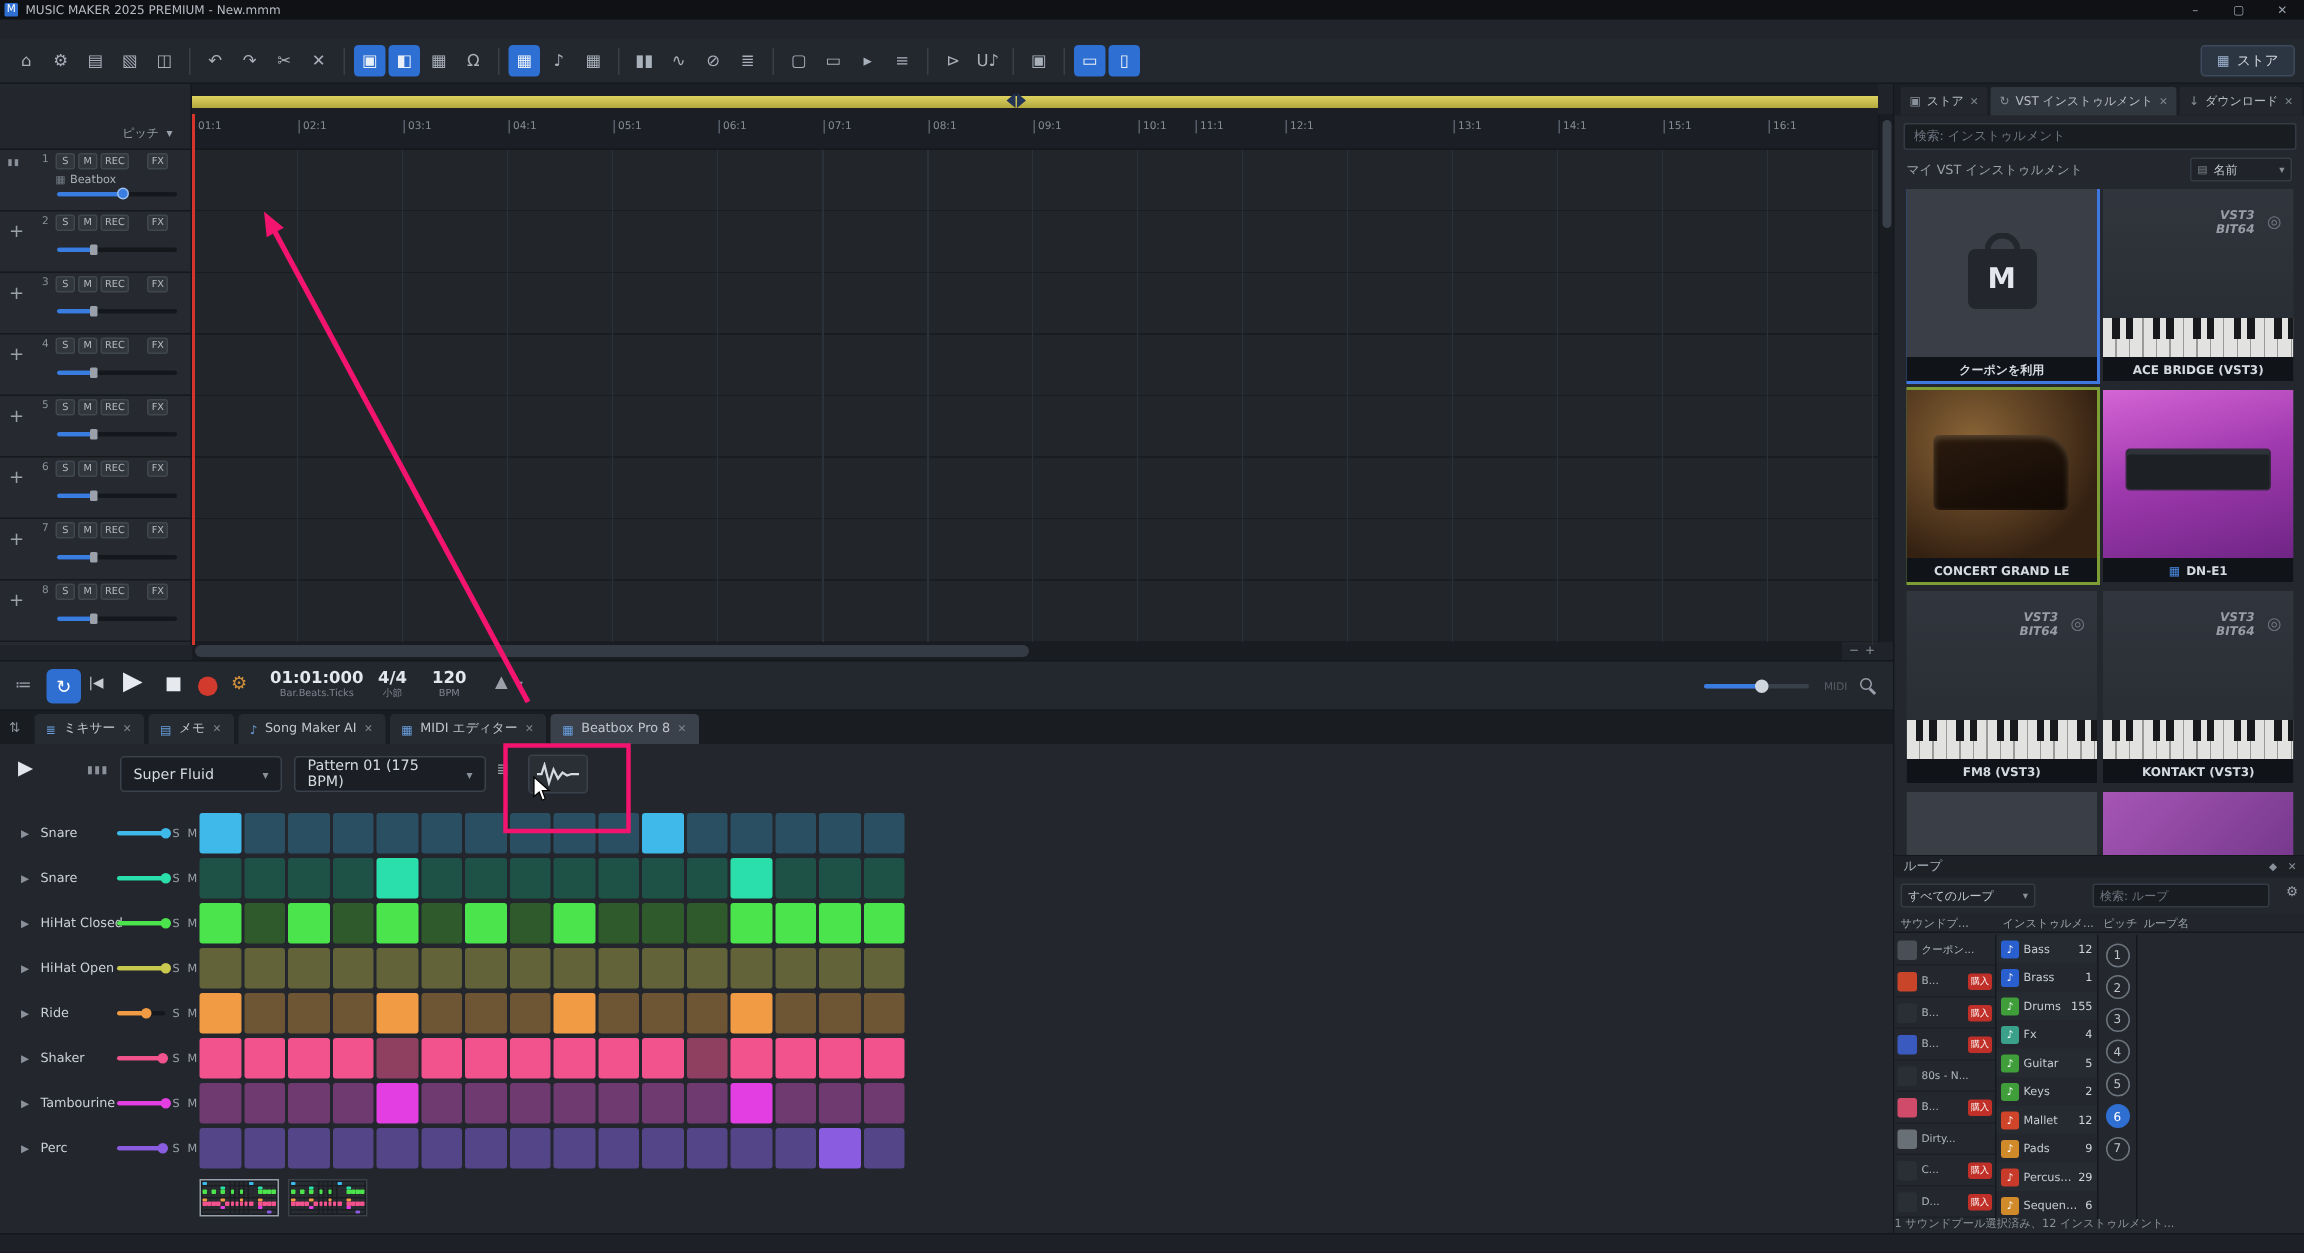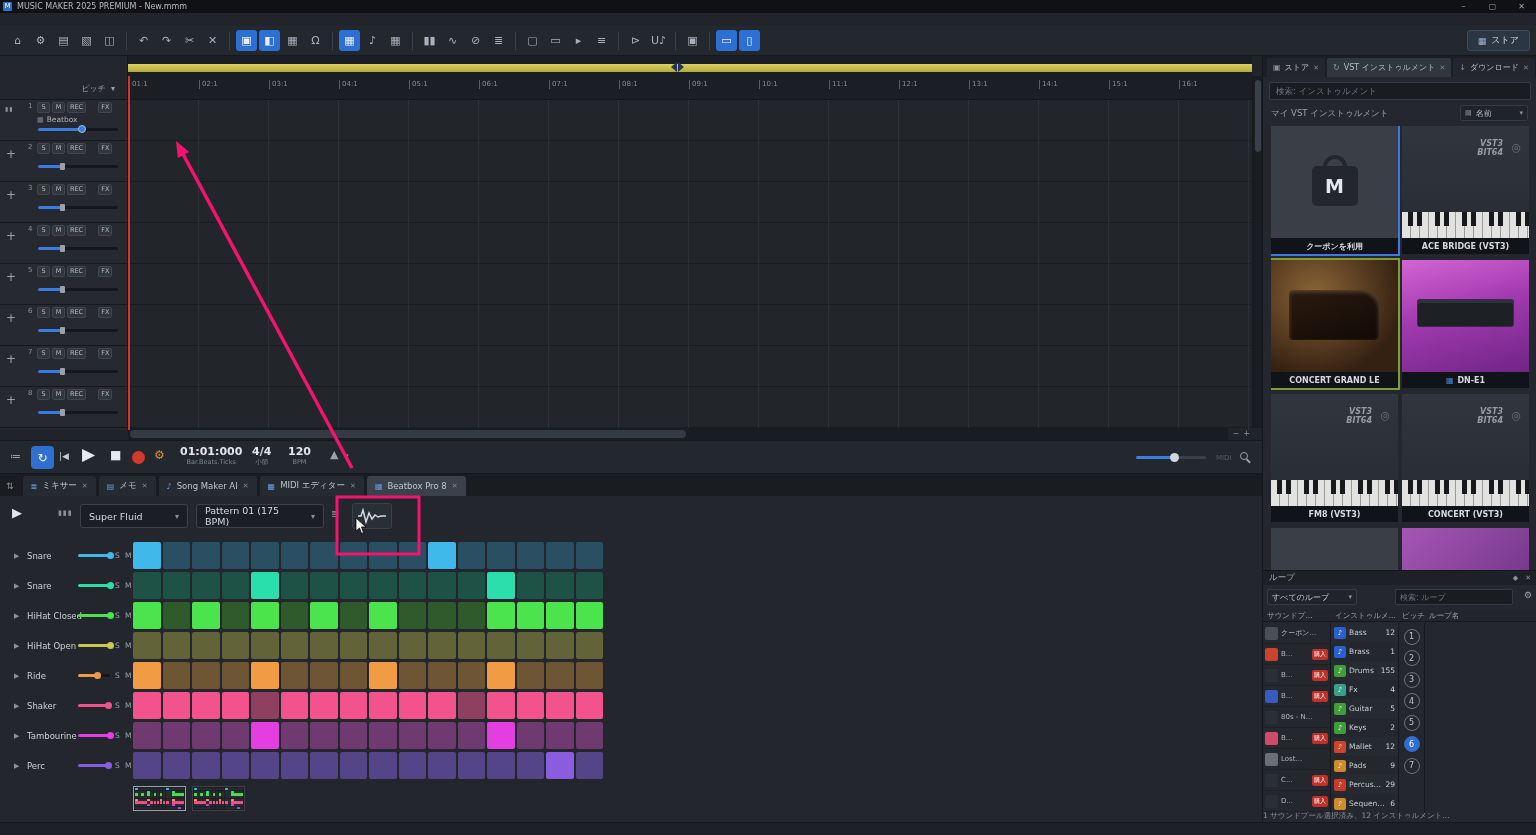--- a/index.html
+++ b/index.html
@@ -268,22 +268,22 @@
           <div class="ruler-label" style="left: 4px;">01:1</div>
           <div class="ruler-label" style="left: 74px;">02:1</div>
           <div class="ruler-label" style="left: 144px;">03:1</div>
           <div class="ruler-label" style="left: 214px;">04:1</div>
           <div class="ruler-label" style="left: 284px;">05:1</div>
           <div class="ruler-label" style="left: 354px;">06:1</div>
           <div class="ruler-label" style="left: 424px;">07:1</div>
           <div class="ruler-label" style="left: 494px;">08:1</div>
           <div class="ruler-label" style="left: 564px;">09:1</div>
           <div class="ruler-label" style="left: 634px;">10:1</div>
-          <div class="ruler-label" style="left: 704px;">11:1</div>
-          <div class="ruler-label" style="left: 774px;">12:1</div>
+          <div class="ruler-label" style="left: 672px;">11:1</div>
+          <div class="ruler-label" style="left: 732px;">12:1</div>
           <div class="ruler-label" style="left: 844px;">13:1</div>
           <div class="ruler-label" style="left: 914px;">14:1</div>
           <div class="ruler-label" style="left: 984px;">15:1</div>
           <div class="ruler-label" style="left: 1054px;">16:1</div>
         </div>
     </div>
     <div class="track-headers">
         <div class="track first" style="top: 0px;">
           <div class="t-meter">▮▮</div>
           <div class="t-num">1</div>
@@ -1096,21 +1096,21 @@
         <div class="card vst3">
           <div class="card-art">
             <div class="vstlogo">
               <div>VST3</div>
               <div>BIT64</div>
             </div>
             <div class="ni-dot">◎</div>
             <div class="piano-strip"></div>
           </div>
           <div class="card-label">
-            <div>CONCERT (VST3)</div>
+            <div>KONTAKT (VST3)</div>
           </div>
         </div>
         <div class="card plain nolabel">
           <div class="card-art"></div>
         </div>
         <div class="card purple nolabel">
           <div class="card-art"></div>
         </div>
       </div>
 
@@ -1159,21 +1159,21 @@
               <div class="pool-ic" style="background: rgb(42, 47, 54);"></div>
               <div class="pool-label">80s - N...</div>
             </div>
             <div class="pool-row">
               <div class="pool-ic" style="background: rgb(208, 74, 106);"></div>
               <div class="pool-label">B...</div>
               <div class="pool-badge">購入</div>
             </div>
             <div class="pool-row">
               <div class="pool-ic" style="background: rgb(106, 112, 120);"></div>
-              <div class="pool-label">Lost...</div>
+              <div class="pool-label">Dirty...</div>
             </div>
             <div class="pool-row">
               <div class="pool-ic" style="background: rgb(42, 47, 54);"></div>
               <div class="pool-label">C...</div>
               <div class="pool-badge">購入</div>
             </div>
             <div class="pool-row">
               <div class="pool-ic" style="background: rgb(42, 47, 54);"></div>
               <div class="pool-label">D...</div>
               <div class="pool-badge">購入</div>

